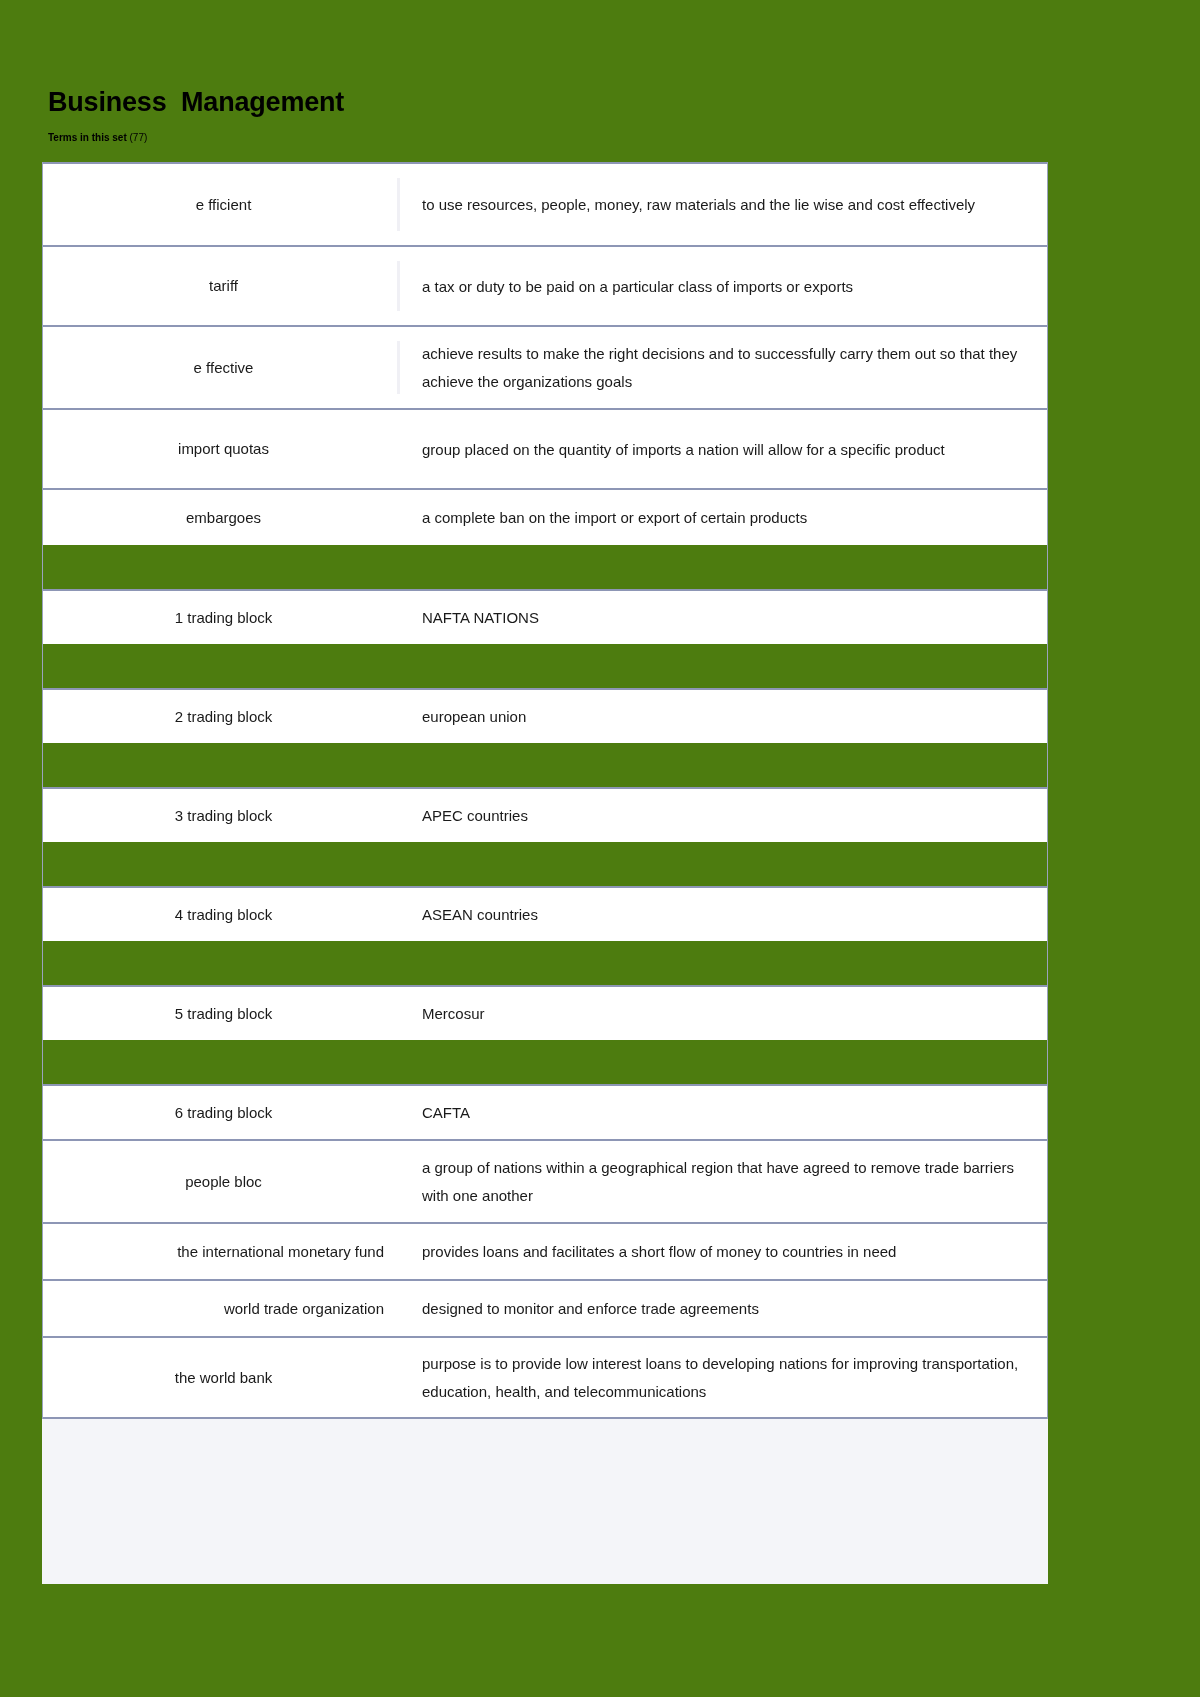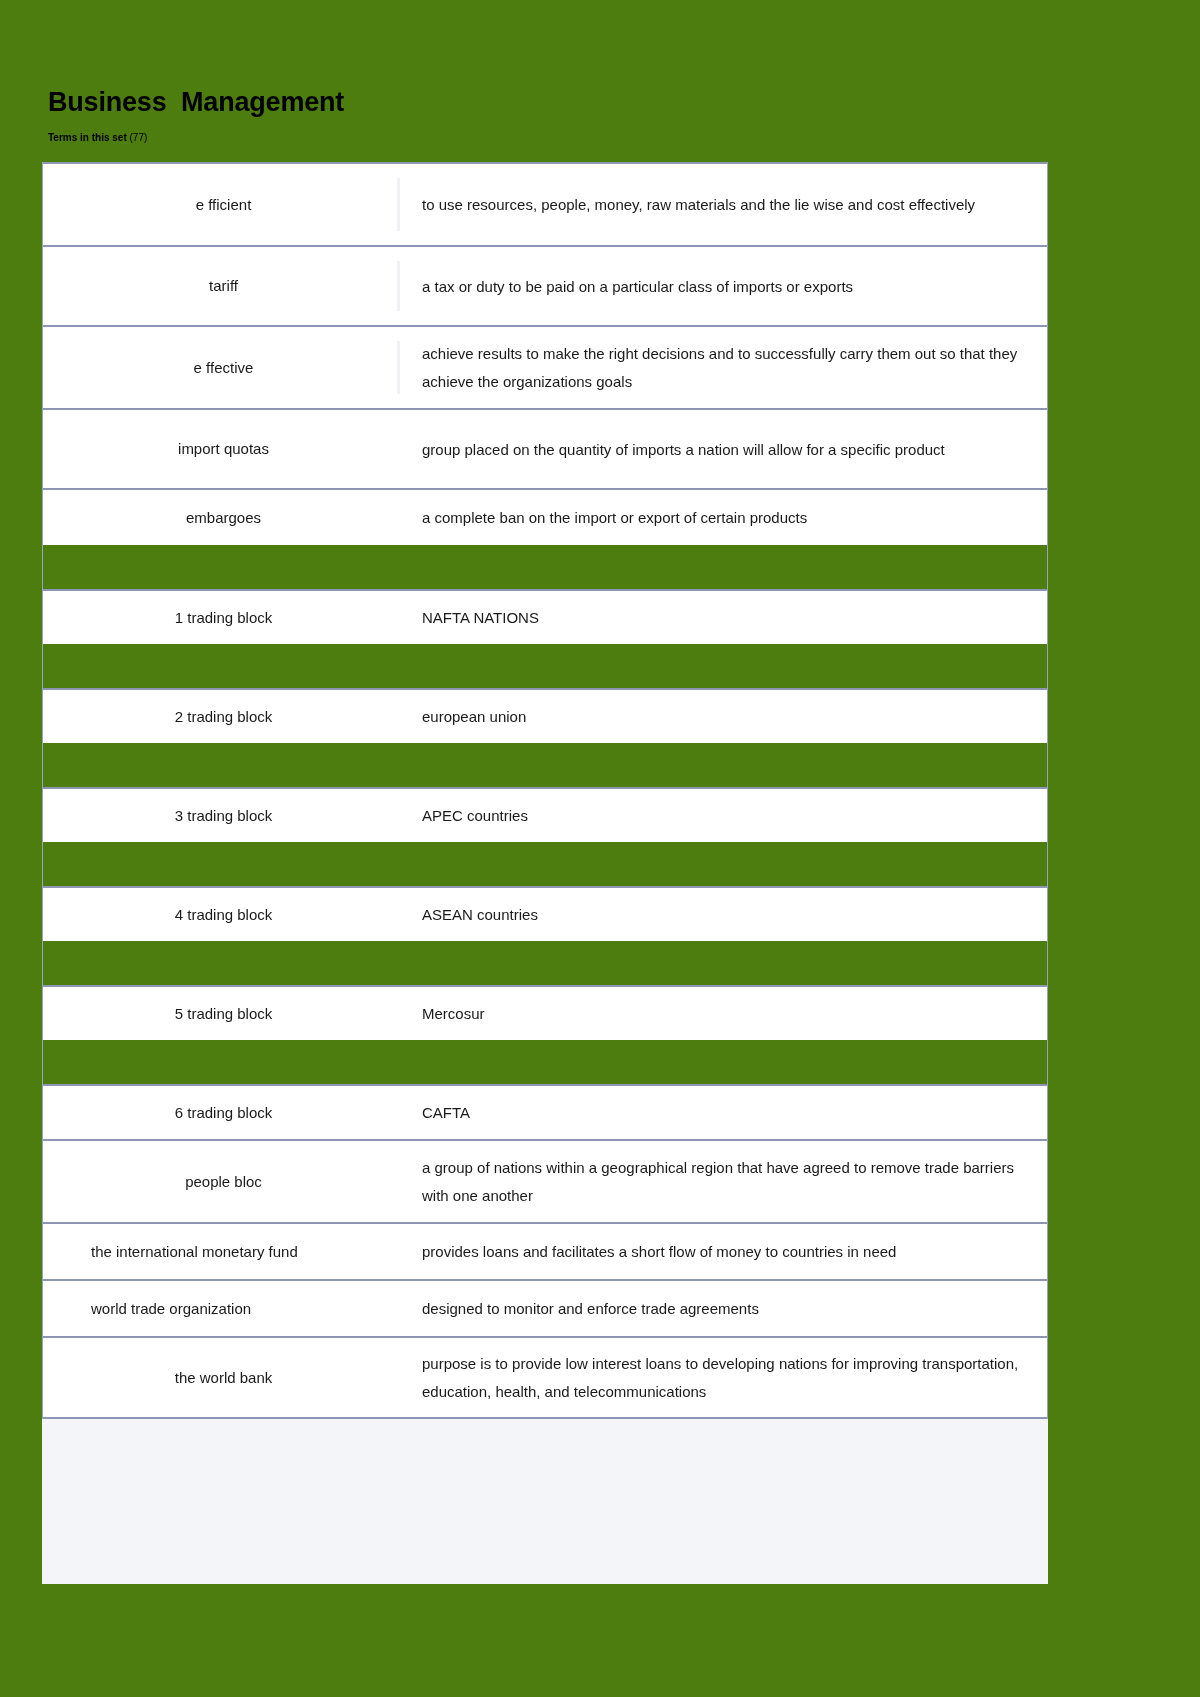--- a/index.html
+++ b/index.html
@@ -68,21 +68,21 @@
     width: 355px;
     flex: 0 0 355px;
     box-sizing: border-box;
     padding: 0 14px 0 20px;
     font-size: 15px;
     line-height: 1.5;
     color: #1a1a1a;
     text-align: center;
   }
   .term-cell.align-left {
-    text-align: left;
+    text-align: right;
     padding-left: 48px;
   }
   .def-cell {
     flex: 1 1 auto;
     box-sizing: border-box;
     padding: 0 18px 0 24px;
     font-size: 15px;
     line-height: 1.85;
     color: #1a1a1a;
     text-align: left;

